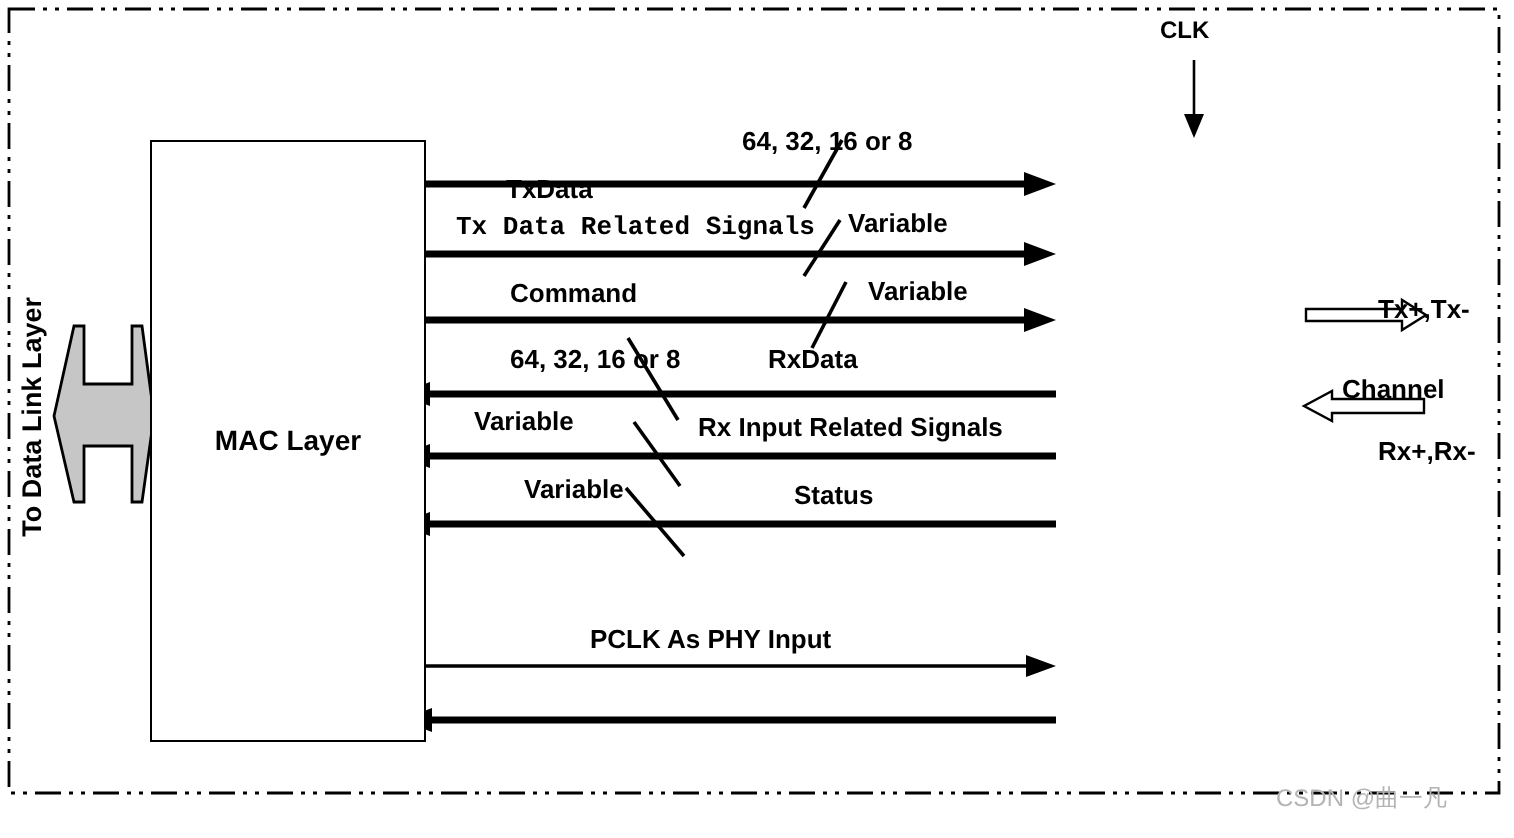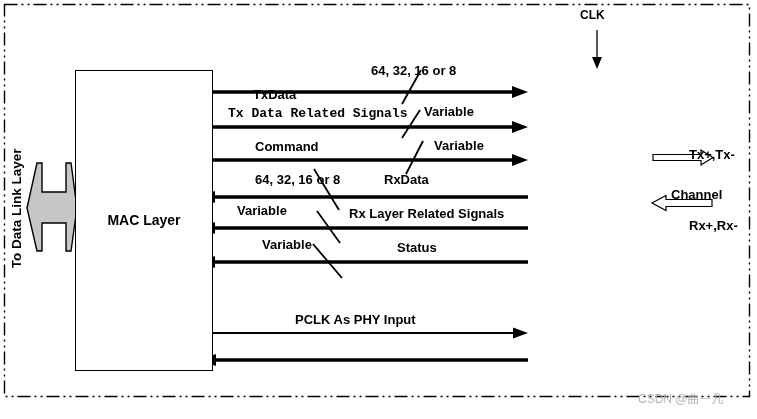--- a/index.html
+++ b/index.html
@@ -92,21 +92,21 @@
   <div class="lbl" style="left:228px;top:107px;font-family:Liberation Mono, monospace;">Tx Data Related Signals</div>
   <div class="lbl" style="left:424px;top:105px;">Variable</div>
 
   <div class="lbl" style="left:255px;top:140px;">Command</div>
   <div class="lbl" style="left:434px;top:139px;">Variable</div>
 
   <div class="lbl" style="left:255px;top:173px;">64, 32, 16 or 8</div>
   <div class="lbl" style="left:384px;top:173px;">RxData</div>
 
   <div class="lbl" style="left:237px;top:204px;">Variable</div>
-  <div class="lbl" style="left:349px;top:207px;">Rx Layer Related Signals</div>
+  <div class="lbl" style="left:349px;top:207px;">Rx Input Related Signals</div>
 
   <div class="lbl" style="left:262px;top:238px;">Variable</div>
   <div class="lbl" style="left:384px;top:241px;margin-left:13px;">Status</div>
 
   <div class="lbl" style="left:295px;top:313px;">PCLK As PHY Input</div>
 
   <div class="lbl" style="left:689px;top:148px;">Tx+,Tx-</div>
   <div class="lbl" style="left:671px;top:188px;">Channel</div>
   <div class="lbl" style="left:689px;top:219px;">Rx+,Rx-</div>
 

